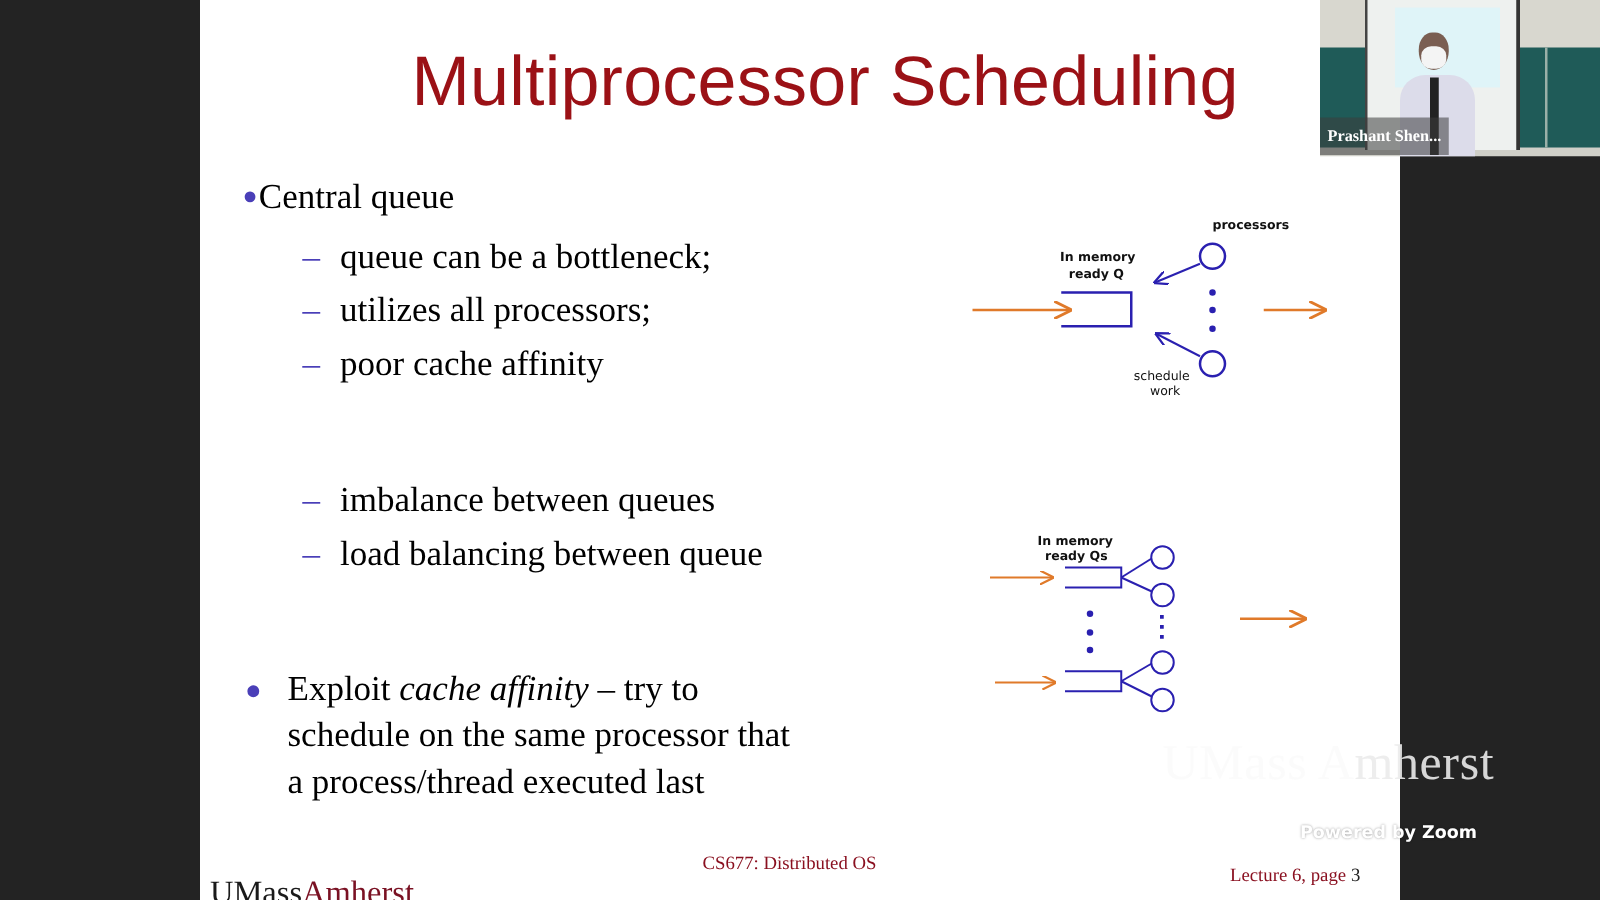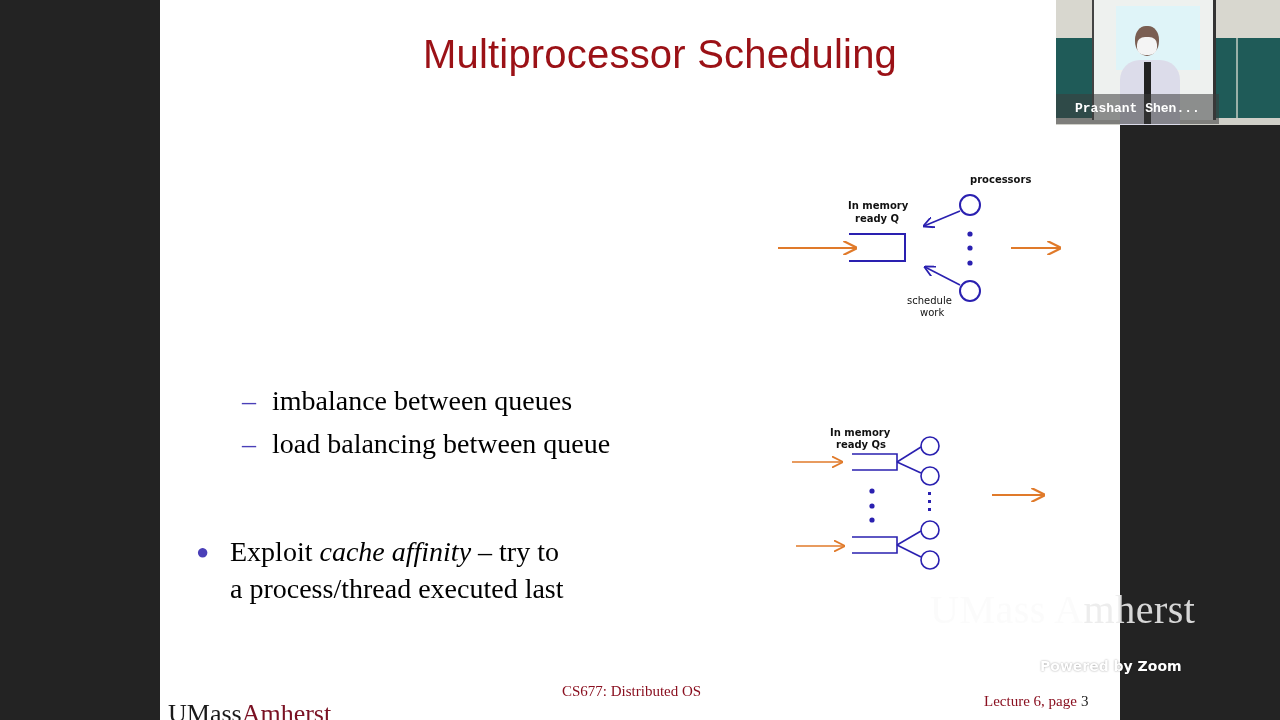--- a/index.html
+++ b/index.html
@@ -6,21 +6,21 @@
   html, body { width: 1280px; height: 720px; overflow: hidden; background: #222222; }
   body { position: relative; font-family: "Liberation Serif", serif; }
 
   .left-bar { position: absolute; left: 0; top: 0; width: 160px; height: 720px; background: #232323; }
   .right-bar { position: absolute; left: 1120px; top: 0; width: 160px; height: 720px; background: #232323; }
 
   .slide { position: absolute; left: 160px; top: 0; width: 960px; height: 720px; background: #ffffff; overflow: hidden; }
 
   .slide-title {
     position: absolute; left: 0; top: 32px; width: 960px; text-align: center;
-    font-family: "Liberation Sans", sans-serif; font-size: 40px; color: #9b1116; letter-spacing: 0.2px; padding-left: 40px;
+    font-family: "Liberation Sans", sans-serif; font-size: 56px; color: #9b1116; letter-spacing: 0.2px; padding-left: 40px;
   }
   .l1 { font-size: 28px; line-height: 36px; position: relative; }
   .l1 .dot { color: #4a3fb8; font-size: 20px; position: relative; top: -3px; margin-right: 1px; }
   .l2 { font-size: 28px; line-height: 43px; padding-left: 48px; }
   .l2 .dash { color: #4a3fb8; display: inline-block; width: 30px; }
   .block1 { position: absolute; left: 34px; top: 140px; }
   .block2 { position: absolute; left: 34px; top: 359px; }
   .block3 { position: absolute; left: 34px; top: 533px; width: 560px; }
   .block3 .row { display: flex; }
   .block3 .big-dot { color: #4a3fb8; font-size: 22px; width: 36px; line-height: 37px; padding-left: 2px; }
@@ -46,43 +46,50 @@
   .video-tile { position: absolute; left: 1056px; top: 0; width: 224px; height: 125px; overflow: hidden; background: #cfcfc8; }
   .vt-wall { position: absolute; left: 0; top: 0; width: 224px; height: 40px; background: #d8d7cf; }
   .vt-board { position: absolute; left: 0; top: 38px; width: 224px; height: 80px; background: #1f5b58; }
   .vt-board2 { position: absolute; left: 180px; top: 38px; width: 2px; height: 80px; background: #9ab0a8; }
   .vt-screen { position: absolute; left: 36px; top: 0; width: 124px; height: 120px; background: #eef1ef; border-right: 3px solid #333; border-left: 2px solid #444; }
   .vt-screen-in { position: absolute; left: 22px; top: 6px; width: 84px; height: 64px; background: #dff4f8; }
   .vt-person-head { position: absolute; left: 79px; top: 26px; width: 24px; height: 30px; border-radius: 45% 45% 50% 50%; background: #7a5e52; }
   .vt-mask { position: absolute; left: 81px; top: 37px; width: 20px; height: 18px; border-radius: 40%; background: #f4f4f4; }
   .vt-body { position: absolute; left: 64px; top: 60px; width: 60px; height: 70px; border-radius: 20px 20px 0 0; background: #dcdcea; }
   .vt-tie { position: absolute; left: 88px; top: 62px; width: 7px; height: 62px; background: #222; }
-  .vt-name { position: absolute; left: 0; top: 94px; height: 30px; padding: 0 19px; line-height: 30px; background: rgba(60,60,60,0.55);
-             font-family: Liberation Mono, monospace; font-weight: bold; font-size: 13px; color: #fff; }
+  .vt-name { position: absolute; left: 0; top: 94px; height: 30px; padding: 0 6px; line-height: 30px; background: rgba(60,60,60,0.55);
+             font-family: Liberation Serif, serif; font-weight: bold; font-size: 13px; color: #fff; }
 </style>
 </head>
 <body>
 
 <div class="left-bar"></div>
 <div class="right-bar"></div>
 
 <div class="slide">
   <div class="slide-title">Multiprocessor Scheduling</div>
 
+  <div class="block1">
+    <div class="l1"><span class="dot">●</span><span>Central queue</span></div>
+    <div class="l2" style="margin-top:6px"><span class="dash">–</span><span>queue can be a bottleneck;</span></div>
+    <div class="l2"><span class="dash">–</span><span>utilizes all processors;</span></div>
+    <div class="l2"><span class="dash">–</span><span>poor cache affinity</span></div>
+  </div>
 
   <div class="block2">
     <div class="l2" style="margin-top:20px"><span class="dash">–</span><span>imbalance between queues</span></div>
     <div class="l2"><span class="dash">–</span><span>load balancing between queue</span></div>
   </div>
 
   <div class="block3">
     <div class="row">
       <span class="big-dot">●</span>
       <div class="text">
         <div><span>Exploit </span><em>cache affinity</em><span> – try to</span></div>
+        <div>schedule on the same processor that</div>
         <div>a process/thread executed last</div>
       </div>
     </div>
   </div>
 
   <div class="diagram" style="left:610px; top:167px;">
     <svg width="300" height="160" viewBox="0 0 300 160">
       <defs>
         <marker id="oarr" viewBox="0 0 10 10" refX="9" refY="5" markerWidth="7" markerHeight="7" orient="auto">
             <path d="M0,0 L10,5 L0,10" fill="none" stroke="#e07a2a" stroke-width="1.6"></path>

